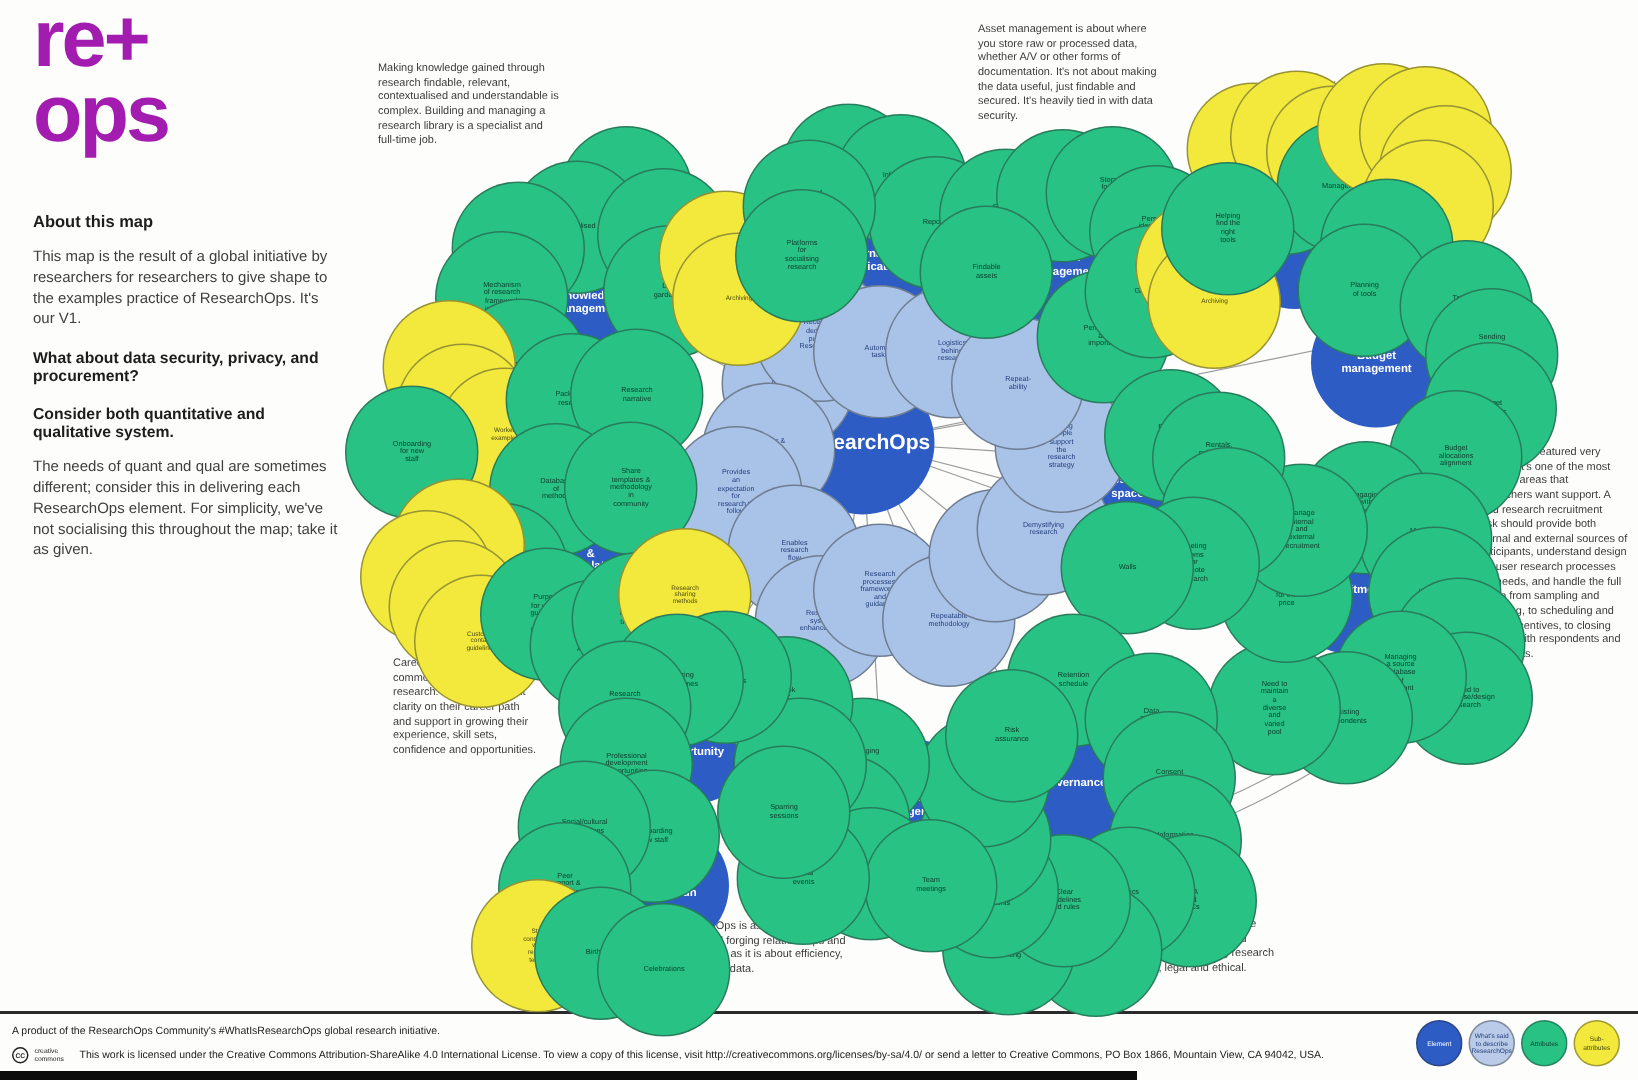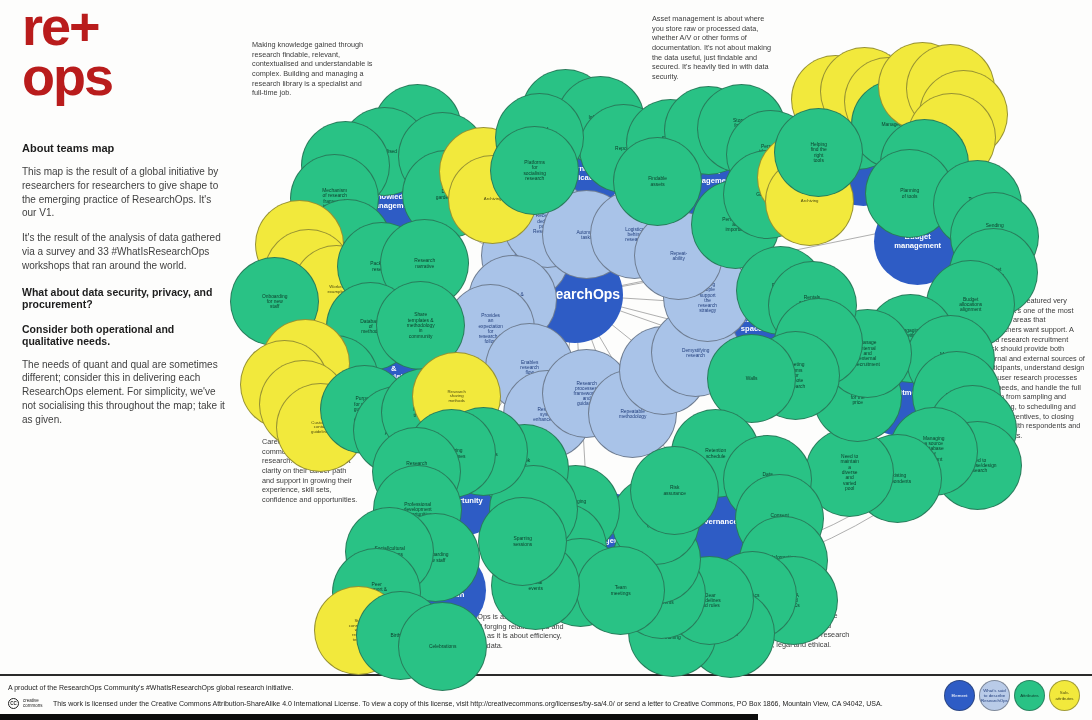--- a/index.html
+++ b/index.html
@@ -39,31 +39,30 @@
   .legend{position:absolute;right:12px;top:680px;display:flex;gap:4px;z-index:4;}
   .legend .chip{width:31px;height:31px;border-radius:50%;display:flex;align-items:center;
         justify-content:center;text-align:center;font-size:4.4px;line-height:1.15;
         border:1px solid rgba(40,40,40,.4);box-sizing:border-box;padding:2px;}
   .blackbar{position:absolute;left:0;top:714px;width:758px;height:6px;background:#0c0c0c;}
 </style>
 </head>
 <body>
 
 <div class="stage">
-  <div class="logo" style="color: #b91c1c;">
+  <div class="logo" style="color: #a21caf;">
     <div>re+</div>
     <div>ops</div>
   </div>
 
   <div class="sidebar">
-      <h2>About teams map</h2>
-      <p>This map is the result of a global initiative by researchers for researchers to give shape to the emerging practice of ResearchOps. It's our V1.</p>
-      <p>It's the result of the analysis of data gathered via a survey and 33 #WhatIsResearchOps workshops that ran around the world.</p>
+      <h2>About this map</h2>
+      <p>This map is the result of a global initiative by researchers for researchers to give shape to the examples practice of ResearchOps. It's our V1.</p>
       <h3>What about data security, privacy, and procurement?</h3>
-      <h3>Consider both operational and qualitative needs.</h3>
+      <h3>Consider both quantitative and qualitative system.</h3>
       <p>The needs of quant and qual are sometimes different; consider this in delivering each ResearchOps element. For simplicity, we've not socialising this throughout the map; take it as given.</p>
     </div>
 
   <div class="diagram">
       <svg width="1092" height="720">
         <line x1="575" y1="295" x2="373" y2="183" stroke="#9a9a9a" stroke-width="0.8"></line>
         <line x1="575" y1="295" x2="559" y2="156" stroke="#9a9a9a" stroke-width="0.8"></line>
         <line x1="575" y1="295" x2="690" y2="157" stroke="#9a9a9a" stroke-width="0.8"></line>
         <line x1="575" y1="295" x2="841" y2="140" stroke="#9a9a9a" stroke-width="0.8"></line>
         <line x1="575" y1="295" x2="904" y2="228" stroke="#9a9a9a" stroke-width="0.8"></line>

